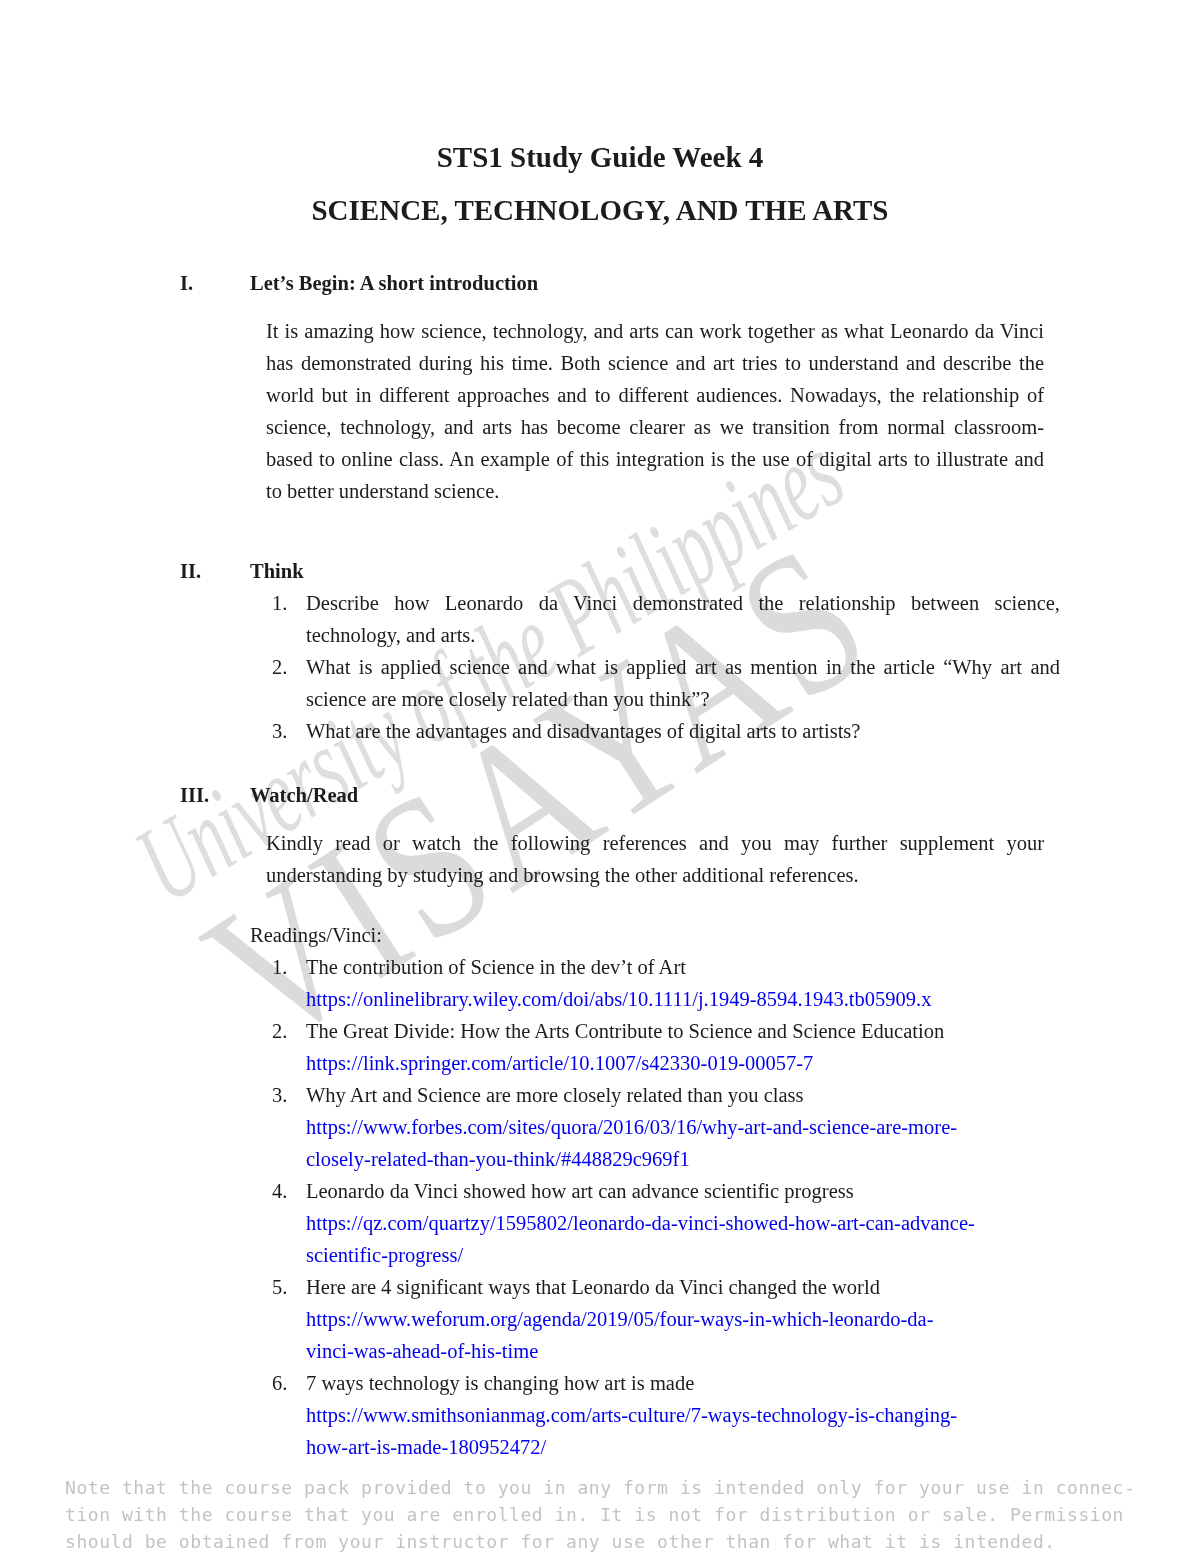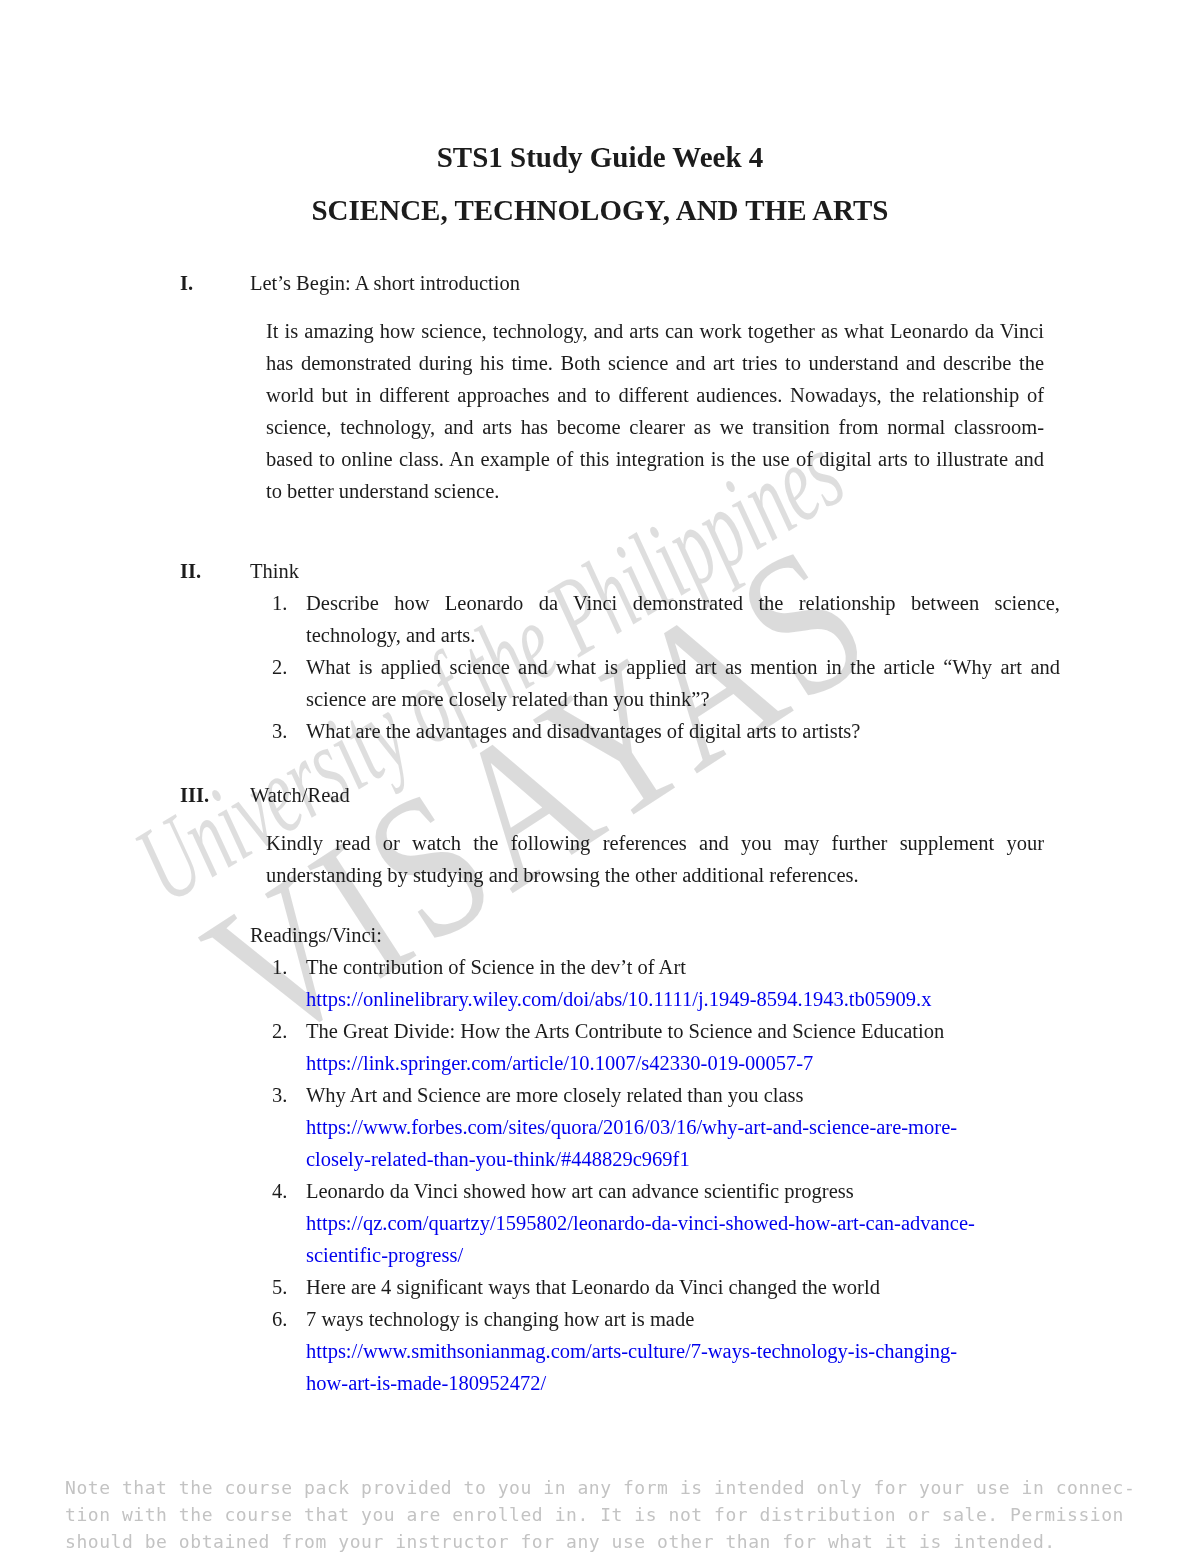--- a/index.html
+++ b/index.html
@@ -56,21 +56,21 @@
   }
   h1.doc-title { margin-bottom: 24px; }
   h2.doc-subtitle { margin-bottom: 42px; line-height: 30px; }
 
   .sec {
     display: grid;
     grid-template-columns: 70px 1fr; 
     margin-bottom: 32px;
   }
   .numeral { font-weight: bold; }
-  .sec-heading { font-size: 20.5px; font-weight: normal; margin: 0; line-height: 32px; }
+  .sec-heading { font-size: 20.5px; font-weight: bold; margin: 0; line-height: 32px; }
   .sec-par { margin: 16px; text-align: justify; }
 
   .li {
     display: grid;
     grid-template-columns: 56px 1fr; 
   }
   .li-num { padding-left: 22px; }
   .li-text { text-align: justify; }
   .readings-label { margin-top: 28px; }
   .reading-title { }
@@ -172,20 +172,22 @@
           <div class="li-text">
             <div class="reading-title">Leonardo da Vinci showed how art can advance scientific progress</div>
             <a class="link">https://qz.com/quartzy/1595802/leonardo-da-vinci-showed-how-art-can-advance-
 scientific-progress/</a>
           </div>
         </div>
         <div class="li">
           <div class="li-num">5.</div>
           <div class="li-text">
             <div class="reading-title">Here are 4 significant ways that Leonardo da Vinci changed the world</div>
+            <a class="link">https://www.weforum.org/agenda/2019/05/four-ways-in-which-leonardo-da-
+vinci-was-ahead-of-his-time</a>
           </div>
         </div>
         <div class="li">
           <div class="li-num">6.</div>
           <div class="li-text">
             <div class="reading-title">7 ways technology is changing how art is made</div>
             <a class="link">https://www.smithsonianmag.com/arts-culture/7-ways-technology-is-changing-
 how-art-is-made-180952472/</a>
           </div>
         </div>

